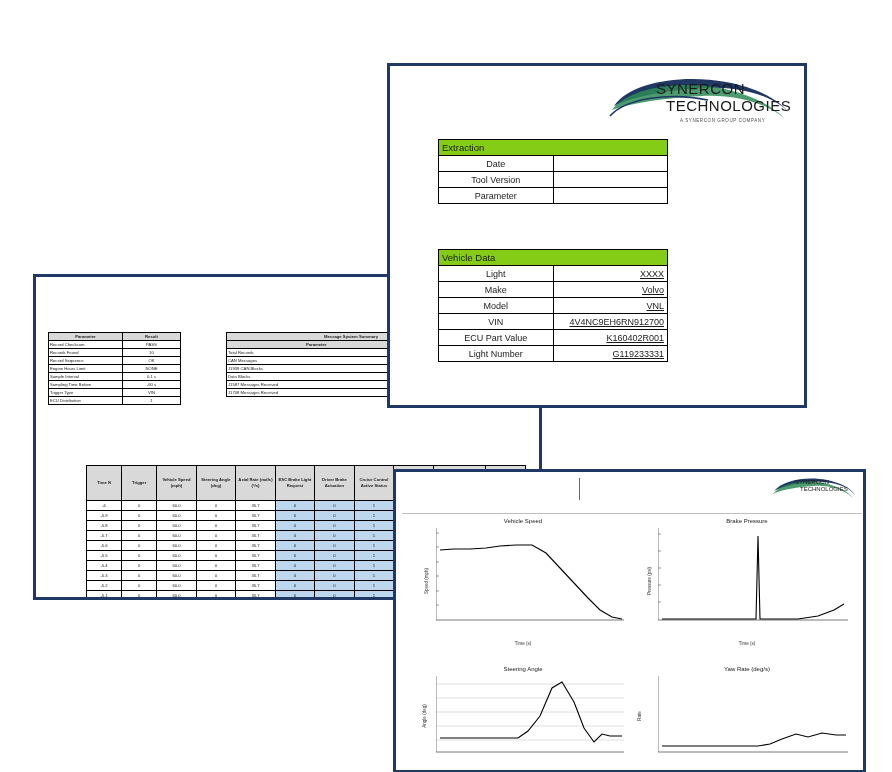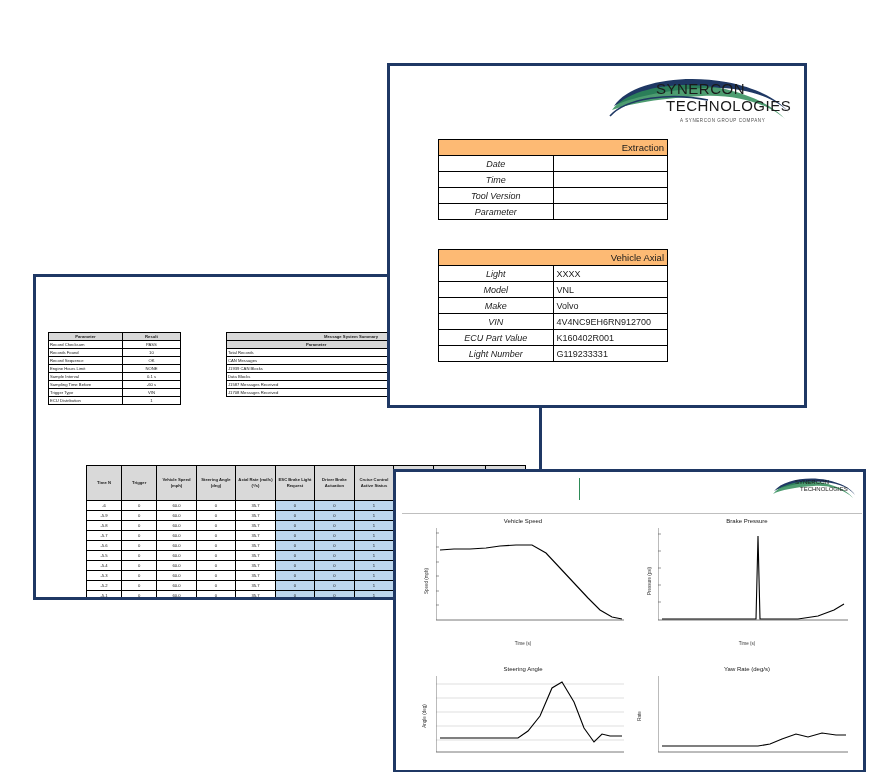--- a/index.html
+++ b/index.html
@@ -81,27 +81,27 @@
   table.grid td, table.grid th {
     border: 1px solid #000000;
     padding: 0 3px;
     height: 15px;
     line-height: 14px;
     overflow: hidden;
     white-space: nowrap;
     font-weight: normal;
   }
   .hdr {
-    background: #fdba74;
-    text-align: right;
+    background: #84cc16;
+    text-align: left;
     font-weight: bold;
     font-size: 9.5px;
   }
-  .lbl { text-align: center; font-style: italic; }
-  .val { text-align: left; }
+  .lbl { text-align: center; }
+  .val { text-align: right; text-decoration: underline; }
 
   #tbl-extraction { position: absolute; left: 48px; top: 73px; width: 230px; }
   #tbl-vehicle    { position: absolute; left: 48px; top: 183px; width: 230px; }
 
   
   #sheet-results {
     left: 33px;
     top: 253px;
     width: 509px;
     height: 326px;
@@ -484,56 +484,52 @@
         <tr>
           <td class="hdr" colspan="2">Extraction</td>
         </tr>
       </thead>
       <tbody id="extraction-body">
           <tr>
             <td class="lbl">Date</td>
             <td class="val"></td>
           </tr>
           <tr>
-            <td class="lbl">Time</td>
-            <td class="val"></td>
-          </tr>
-          <tr>
             <td class="lbl">Tool Version</td>
             <td class="val"></td>
           </tr>
           <tr>
             <td class="lbl">Parameter</td>
             <td class="val"></td>
           </tr>
         </tbody>
     </table>
 
     <table class="grid" id="tbl-vehicle">
       <colgroup>
           <col style="width:50%">
           <col style="width:50%">
         </colgroup>
       <thead>
         <tr>
-          <td class="hdr" colspan="2">Vehicle Axial</td>
+          <td class="hdr" colspan="2">Vehicle Data</td>
         </tr>
       </thead>
       <tbody id="vehicle-body">
           <tr>
             <td class="lbl">Light</td>
             <td class="val">XXXX</td>
           </tr>
           <tr>
+            <td class="lbl">Make</td>
+            <td class="val">Volvo</td>
+          </tr>
+          <tr>
             <td class="lbl">Model</td>
             <td class="val">VNL</td>
-          </tr>
-          <tr>
-            <td class="lbl">Make</td>
-            <td class="val">Volvo</td>
           </tr>
           <tr>
             <td class="lbl">VIN</td>
             <td class="val">4V4NC9EH6RN912700</td>
           </tr>
           <tr>
             <td class="lbl">ECU Part Value</td>
             <td class="val">K160402R001</td>
           </tr>
           <tr>

